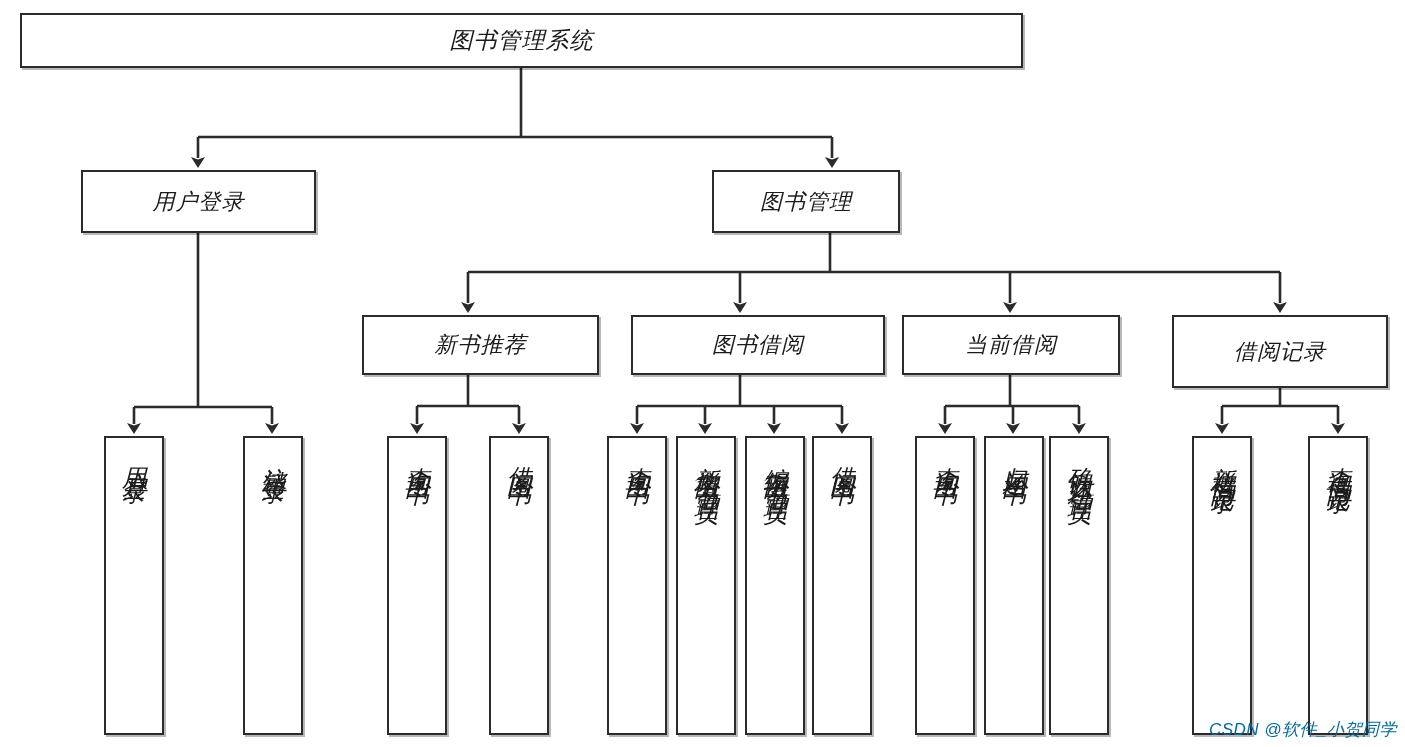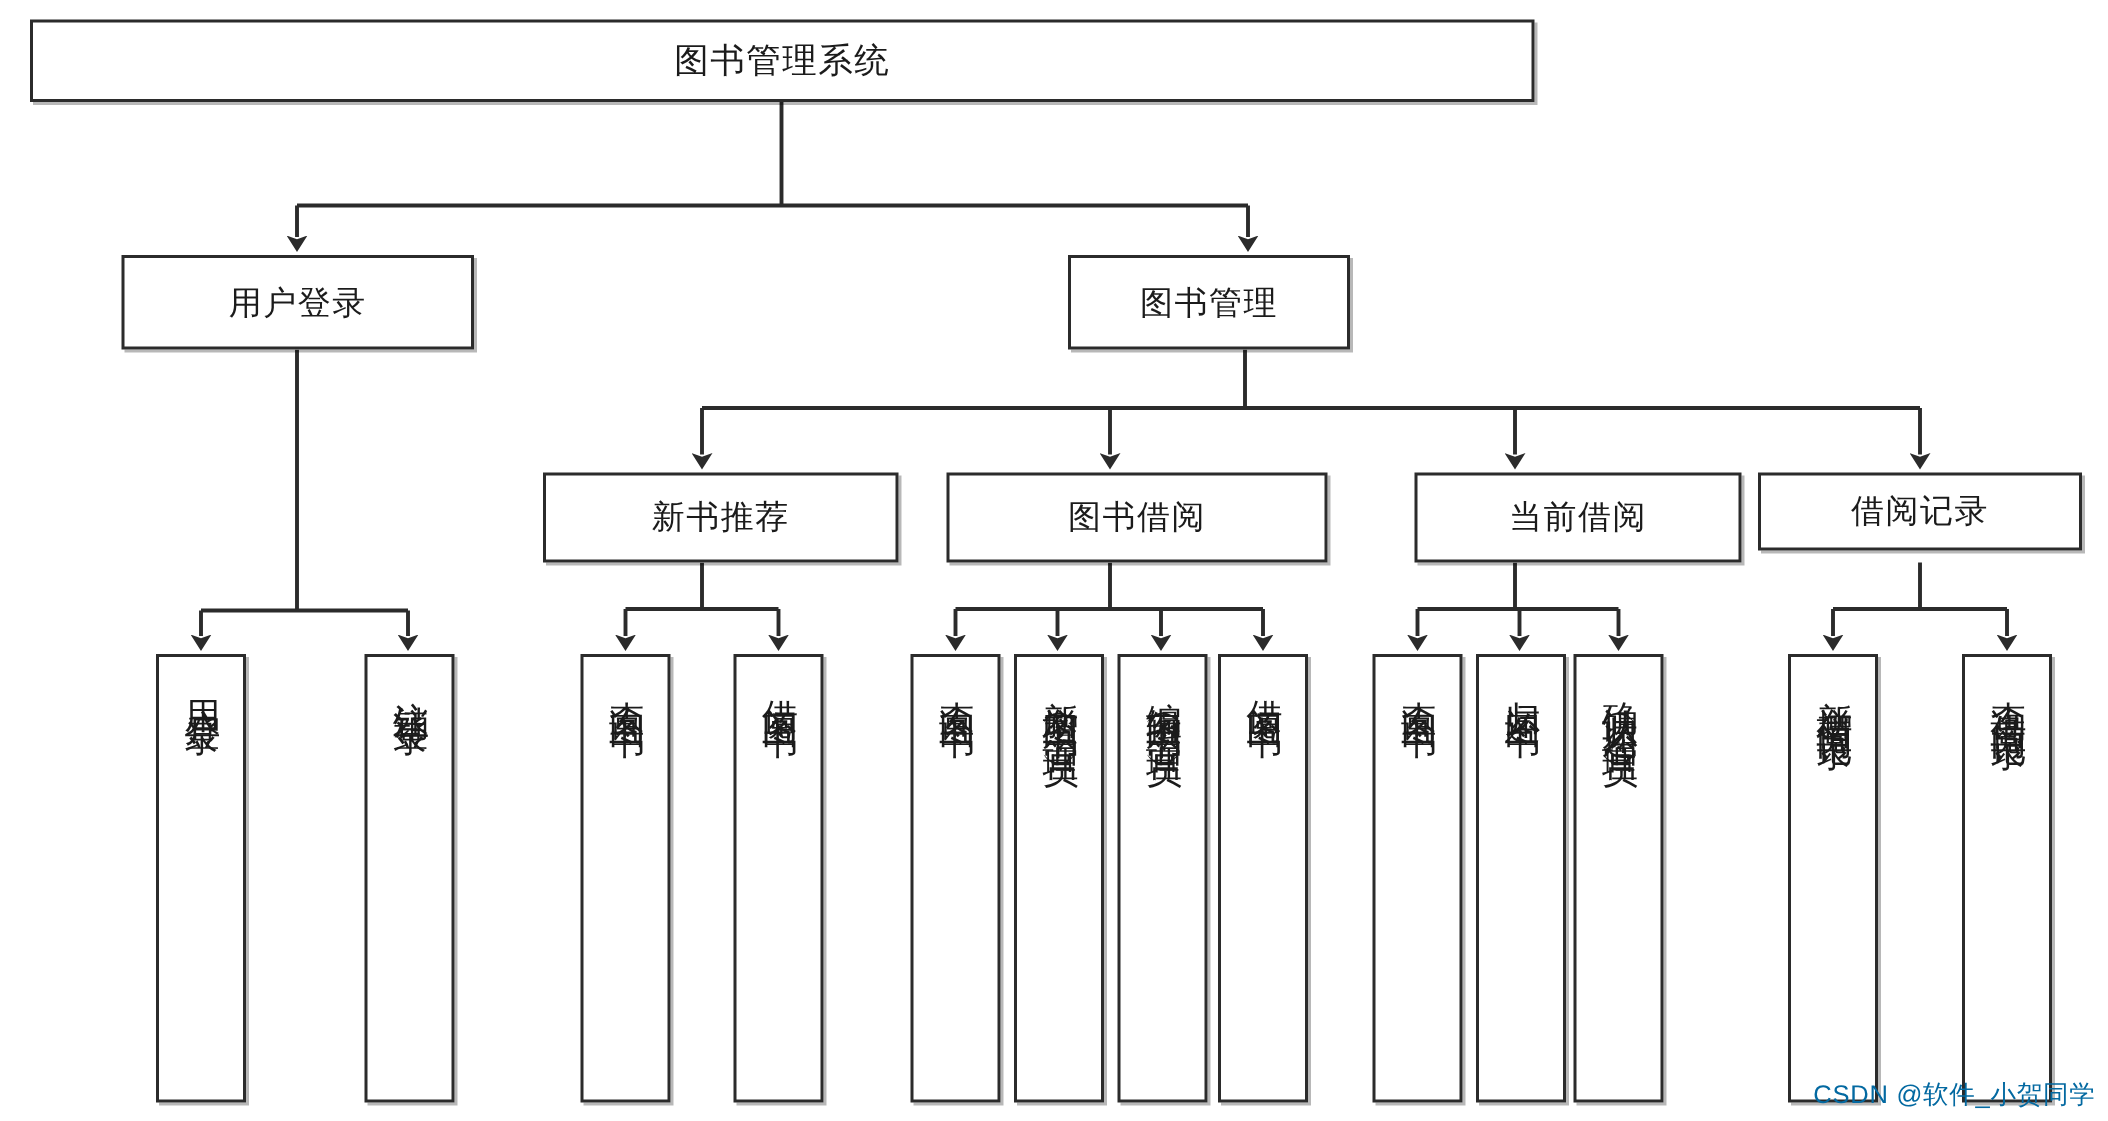--- a/index.html
+++ b/index.html
@@ -3,21 +3,21 @@
 <meta charset="utf-8">
 <title>图书管理系统 功能结构图</title>
 <style>
   html,body{margin:0;padding:0;}
   body{
     width:1405px;height:747px;
     background:#ffffff;
     font-family:"Liberation Sans","DejaVu Sans",sans-serif;
     overflow:hidden;
   }
-  #canvas{position:relative;width:1405px;height:747px;}
+  #canvas{position:relative;width:1405px;height:747px;font-style:italic;}
   svg#wires{position:absolute;left:0;top:0;width:1405px;height:747px;pointer-events:none;}
 
   .node{
     position:absolute;
     box-sizing:border-box;
     background:#ffffff;
     border:2px solid #2b2b2b;
     display:flex;
     align-items:center;
     justify-content:center;
@@ -119,24 +119,24 @@
   <div class="node h" style="left:712px;top:170px;width:188px;height:63px;">
     <span class="lbl">图书管理</span>
   </div>
 
   <div class="node h" style="left:362px;top:315px;width:237px;height:60px;">
     <span class="lbl">新书推荐</span>
   </div>
   <div class="node h" style="left:631px;top:315px;width:254px;height:60px;">
     <span class="lbl">图书借阅</span>
   </div>
-  <div class="node h" style="left:902px;top:315px;width:218px;height:60px;margin-left:41px;">
+  <div class="node h" style="left:902px;top:315px;width:218px;height:60px;">
     <span class="lbl">当前借阅</span>
   </div>
-  <div class="node h" style="left:1172px;top:315px;width:216px;height:52px;">
+  <div class="node h" style="left:1172px;top:315px;width:216px;height:73px;">
     <span class="lbl">借阅记录</span>
   </div>
 
   <div class="node v" style="left:104px;top:436px;width:60px;height:299px;">
     <span class="lbl">用户登录</span>
   </div>
   <div class="node v" style="left:243px;top:436px;width:60px;height:299px;">
     <span class="lbl">注销登录</span>
   </div>
 

